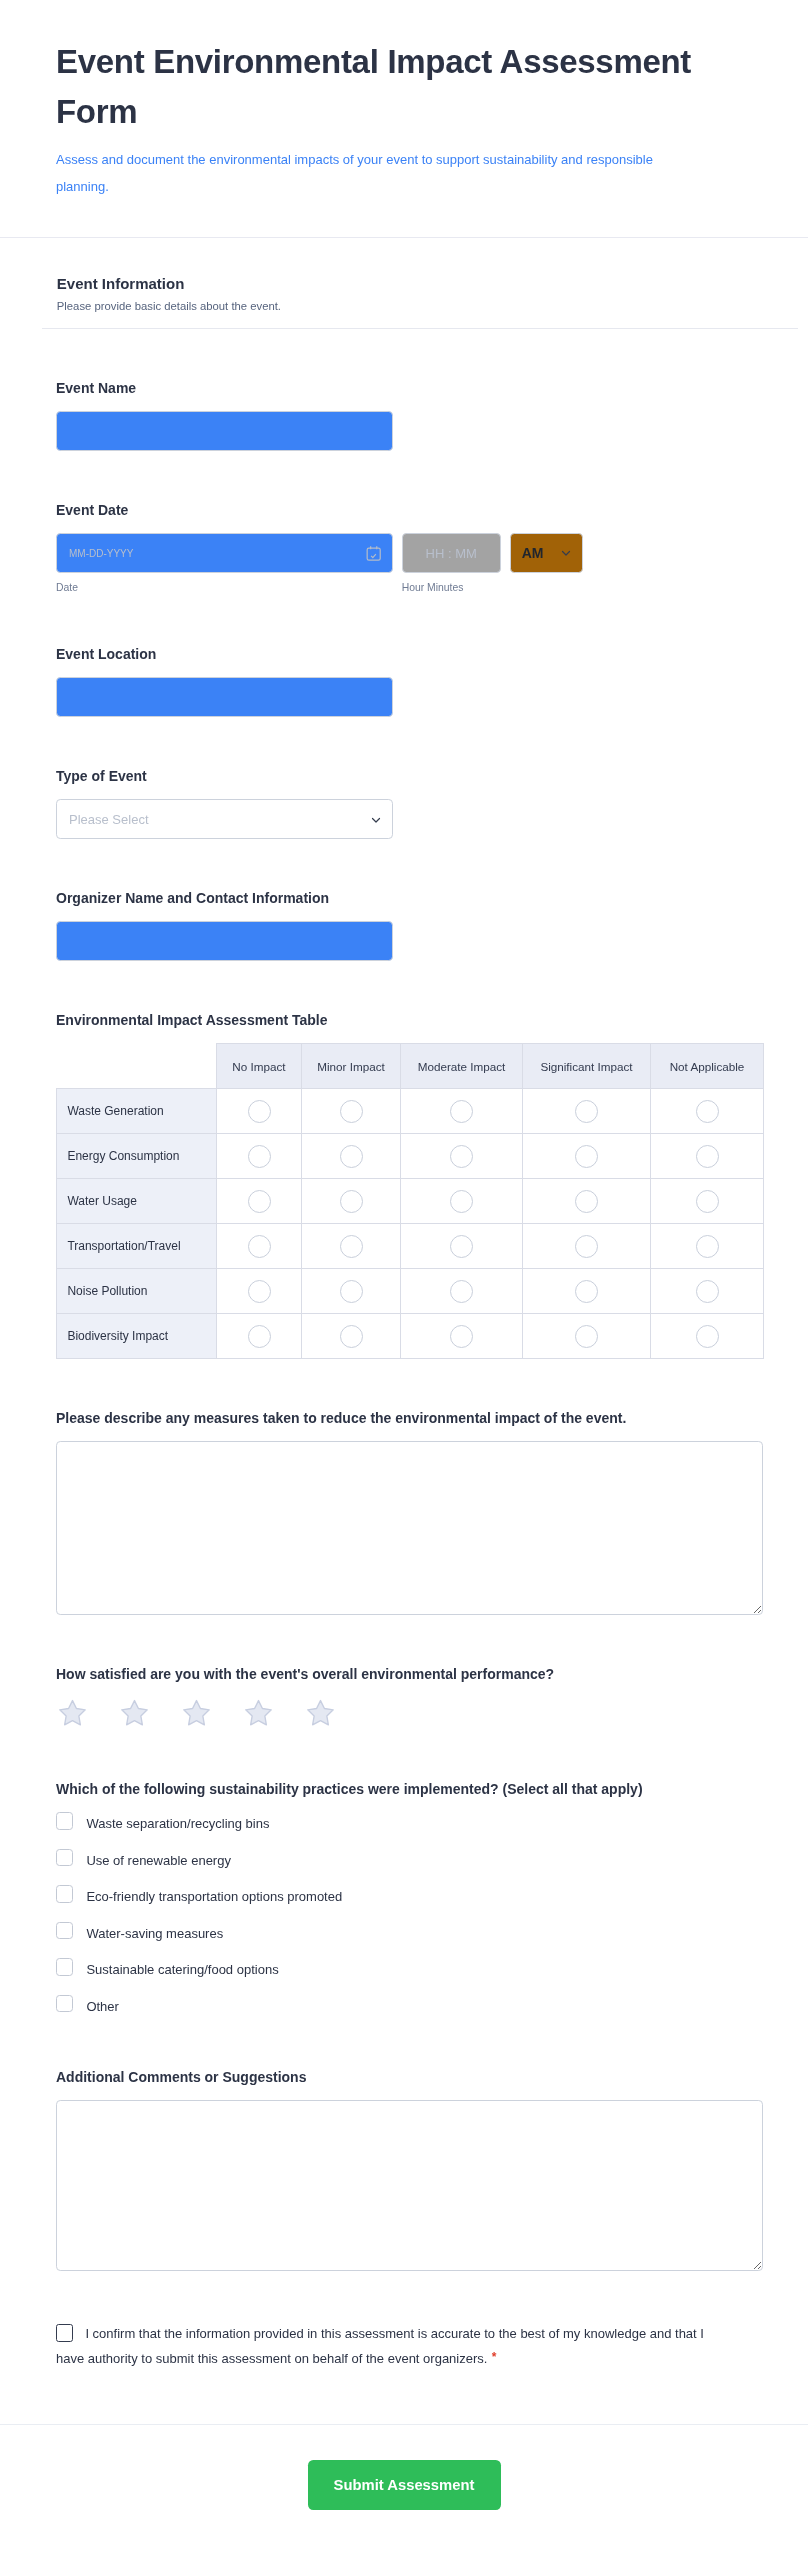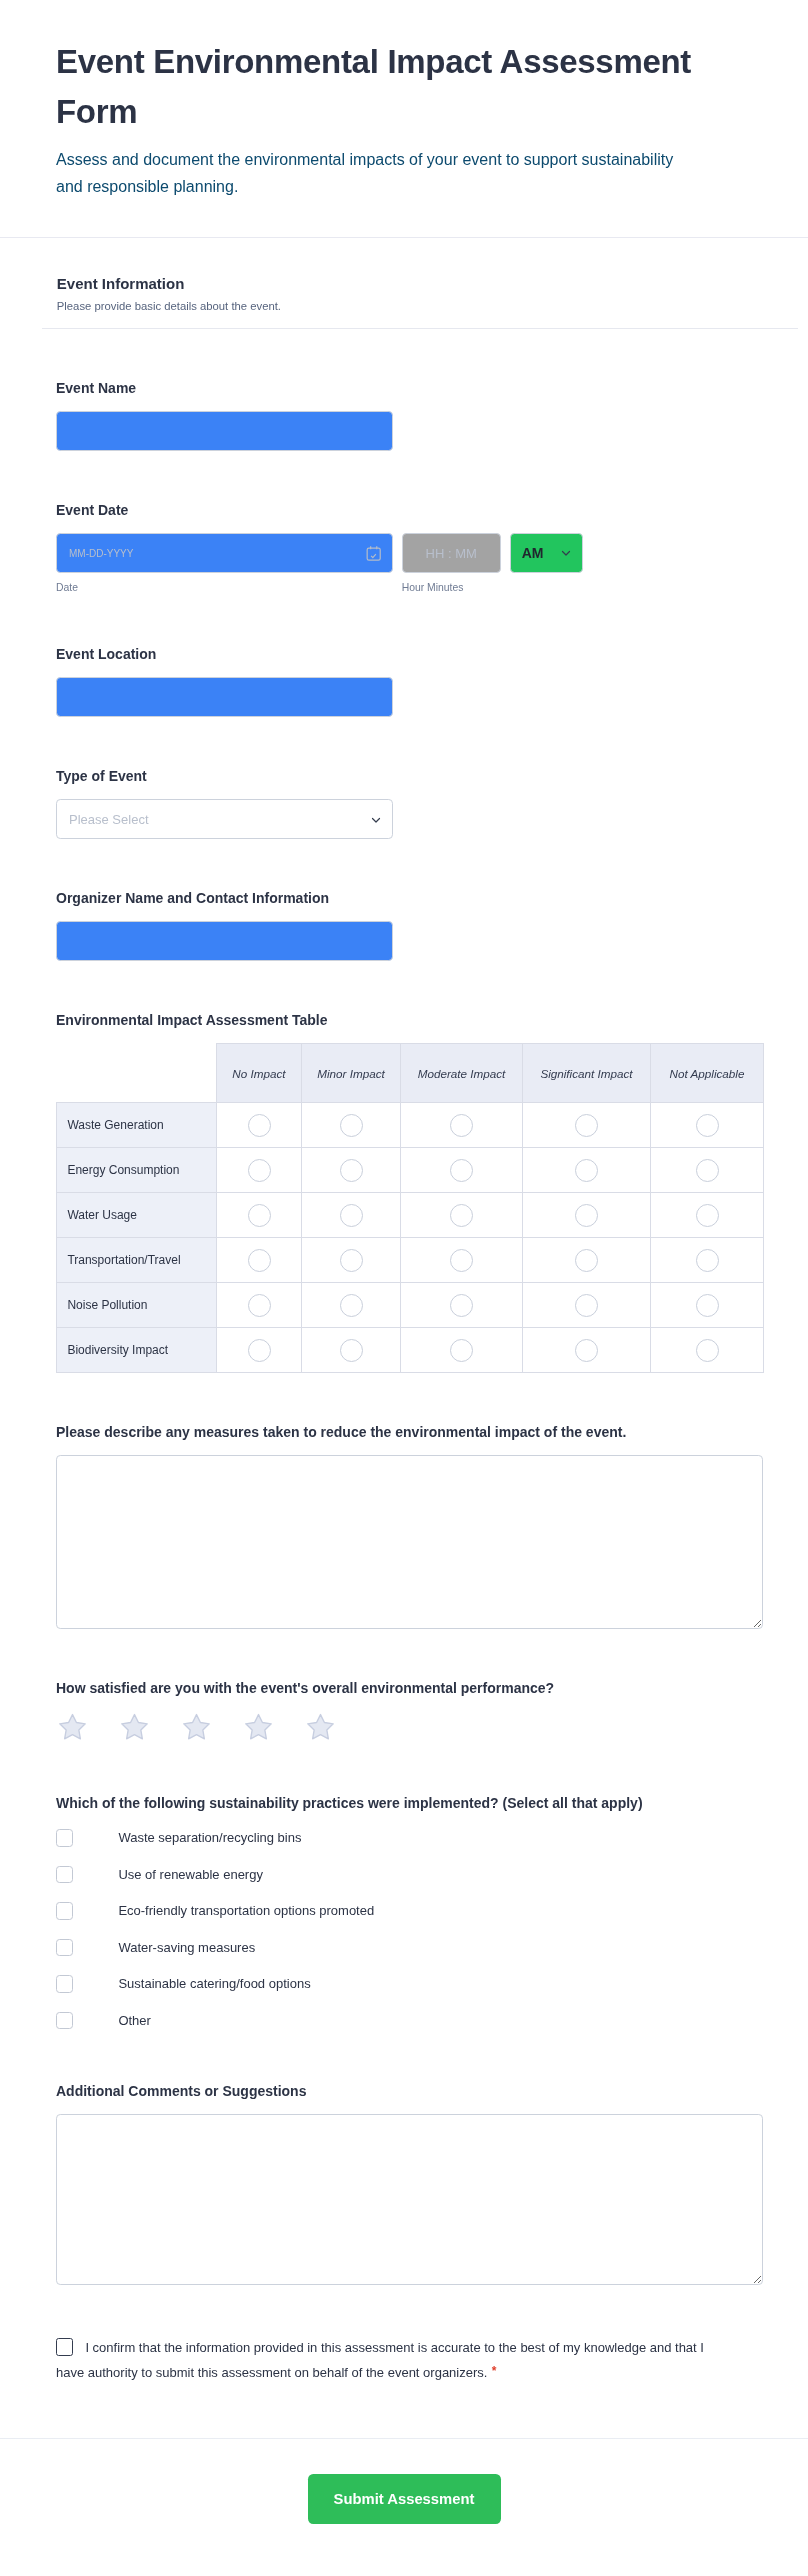--- a/index.html
+++ b/index.html
@@ -8,21 +8,21 @@
     font-family:"Liberation Sans","DejaVu Sans",sans-serif;
     color:#2c3345;
     -webkit-font-smoothing:antialiased;
   }
   .form-header{padding:37px 44px 0 56px;}
   .form-title{
     margin:0;font-size:33px;line-height:50px;font-weight:700;
     letter-spacing:-0.3px;color:#2c3345;
   }
   .form-subtitle{
-    margin:8.7px 0 0 0;font-size:16px;line-height:27px;color:#0c4a6e;max-width:643px;
+    margin:8.7px 0 0 0;font-size:13px;line-height:27px;color:#3b82f6;max-width:643px;
   }
   .top-divider{border:none;border-top:0.9px solid #e8e9f1;margin:37px 0 0 0;}
 
   .section-head{
     margin:0 10.4px 0 42px;
     padding:35px 0 14px 14.8px;
     border-bottom:0.9px solid #e6e8ef;
   }
   .section-title{margin:0;font-size:15px;font-weight:700;color:#2c3345;line-height:21px;}
   .section-desc{margin:5.2px 0 0 0;font-size:11.3px;color:#57647e;line-height:15.6px;}
@@ -44,21 +44,21 @@
   .date-wrap .text-input{width:100%;padding-right:35px;}
   .cal-icon{position:absolute;right:10.4px;top:11.3px;width:17.4px;height:17.4px;}
   .time-input{
     width:99px;height:40px;box-sizing:border-box;margin-left:8.7px;
     border:0.9px solid #ccd2dc;border-radius:4.3px;background:#a3a3a3;
     font-family:inherit;font-size:13px;color:#2c3345;text-align:center;outline:none;
   }
   .time-input::placeholder{color:#b8bfcc;}
   .ampm{
     width:73px;height:40px;box-sizing:border-box;margin-left:9.6px;
-    border:0.9px solid #ccd2dc;border-radius:4.3px;background:#22c55e;
+    border:0.9px solid #ccd2dc;border-radius:4.3px;background:#a16207;
     display:flex;align-items:center;justify-content:space-between;
     padding:0 10.4px;cursor:pointer;
   }
   .ampm-text{font-size:14px;font-weight:600;color:#21262e;}
   .sublabel-row{display:flex;margin-top:7.8px;}
   .sublabel{font-size:10.4px;color:#6f7b93;line-height:14px;}
   .sublabel.date{width:337px;}
   .sublabel.time{margin-left:8.7px;width:99px;}
 
   .select-box{
@@ -66,22 +66,22 @@
     border:0.9px solid #ccd2dc;border-radius:4.3px;background:#fff;
     display:flex;align-items:center;padding:0 12px;cursor:pointer;
   }
   .select-placeholder{font-size:13px;color:#b8bfcc;}
   .select-chevron{position:absolute;right:10.4px;top:14px;}
 
   
   .matrix{border-collapse:collapse;margin-top:12px;}
   .matrix td,.matrix th{border:0.9px solid #d9dce6;}
   .matrix th.colhead{
-    background:#e9ecf5;width:85px;height:59px;font-size:11.7px;font-weight:400;
-    color:#333b4f;text-align:center;vertical-align:middle;padding:5.2px 8.7px;box-sizing:border-box;font-style:italic;
+    background:#e9ecf5;width:85px;height:45px;font-size:11.7px;font-weight:400;
+    color:#333b4f;text-align:center;vertical-align:middle;padding:5.2px 8.7px;box-sizing:border-box;
   }
   .matrix th.c1{width:85px;}.matrix th.c2{width:99px;}.matrix th.c3{width:122px;margin-top:7px;}
   .matrix th.c4{width:128px;}.matrix th.c5{width:113px;}
   .matrix td.rowhead{
     background:#edf0f8;width:160px;height:42px;font-size:12px;color:#2c3345;
     text-align:left;padding:0 10.4px;box-sizing:border-box;
   }
   .matrix td.corner{border:none;background:transparent;}
   .matrix td.cell{background:#fff;text-align:center;vertical-align:middle;height:42px;}
   .radio{
@@ -92,21 +92,21 @@
   .big-textarea{
     width:707px;height:174px;box-sizing:border-box;display:block;
     border:0.9px solid #ccd2dc;border-radius:4.3px;background:#fff;resize:both;
     font-family:inherit;font-size:13px;padding:8.7px 12px;outline:none;color:#2c3345;
   }
 
   .stars{display:flex;gap:29px;margin-top:7px;}
   .star{cursor:pointer;}
 
   .checklist{margin-top:3.5px;}
-  .check-row{display:flex;align-items:center;margin-bottom:13px;gap:32px;}
+  .check-row{display:flex;align-items:flex-start;margin-bottom:13px;}
   .checkbox{
     width:17.4px;height:17.4px;box-sizing:border-box;border:0.9px solid #c3c9d4;
     border-radius:3.5px;background:#fff;cursor:pointer;flex:none;
   }
   .check-label{margin-left:13px;font-size:13px;color:#2c3345;line-height:23.5px;}
 
   .confirm{margin:52px 44px 0 56px;max-width:656px;font-size:13px;line-height:22.6px;color:#2c3345;}
   .confirm .checkbox.strong{
     display:inline-block;vertical-align:-3.5px;border:1.7px solid #343c4f;border-radius:2.6px;
     margin-right:12px;

